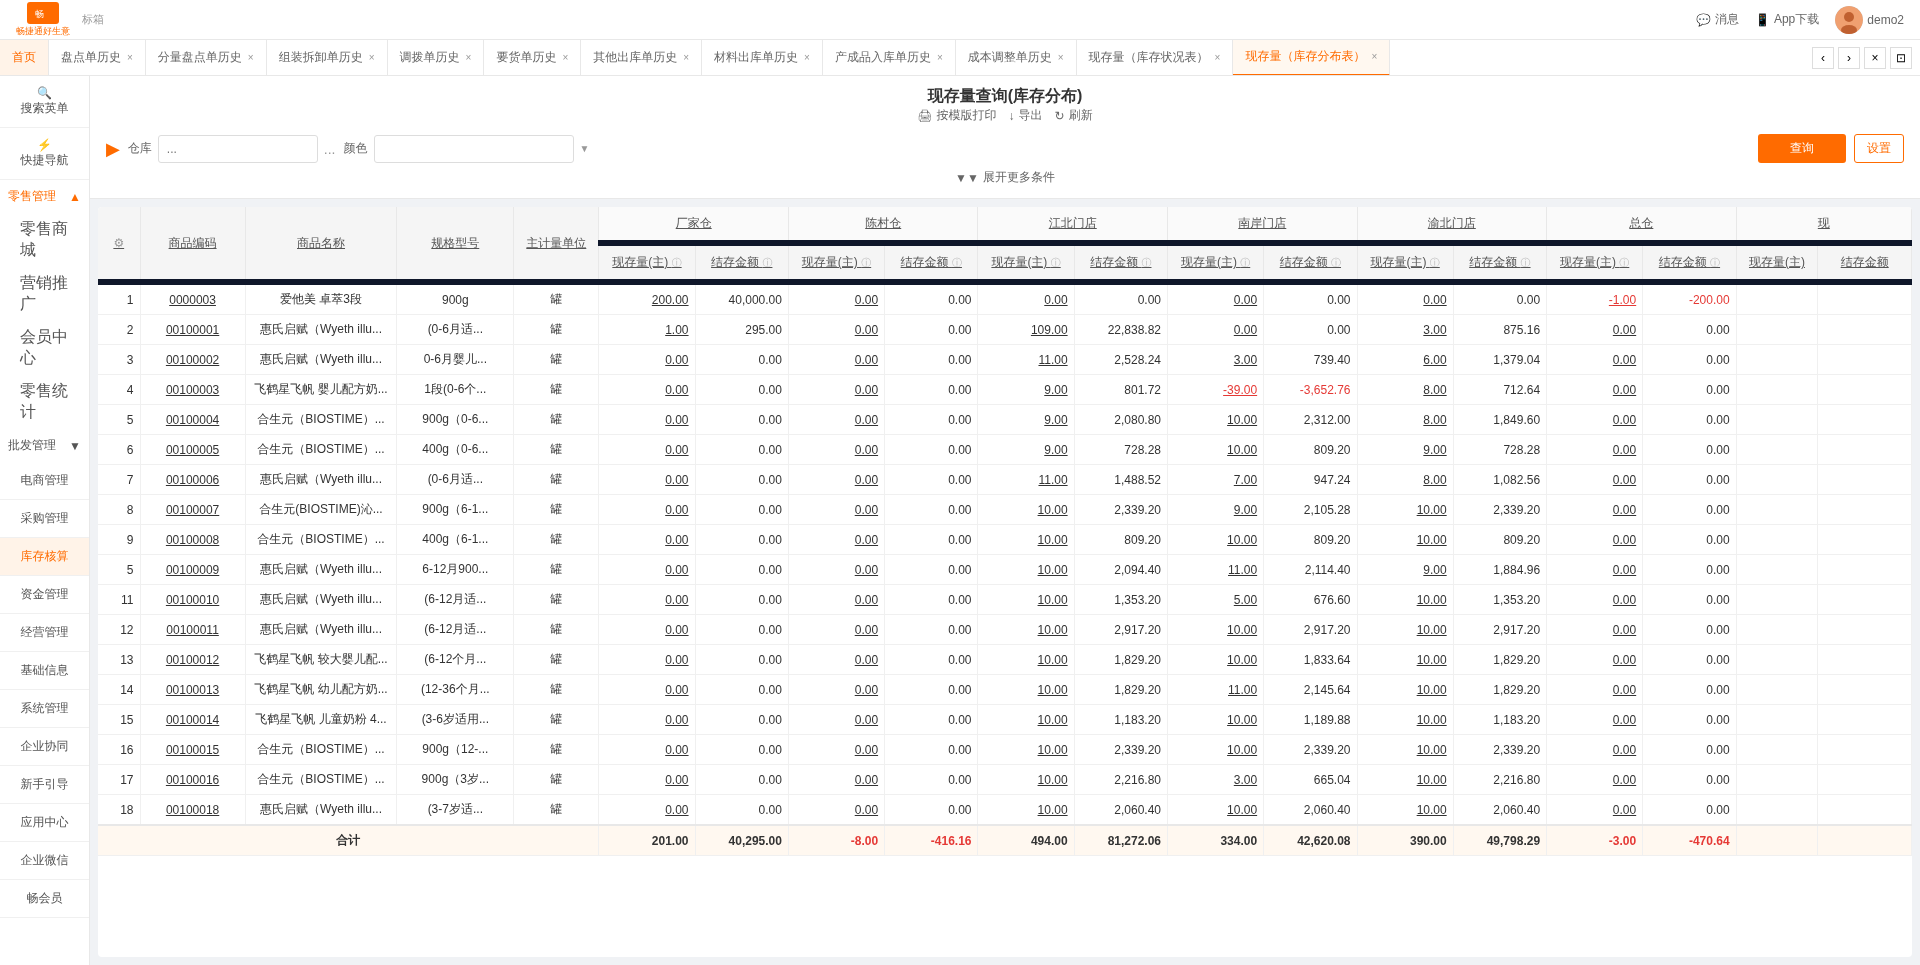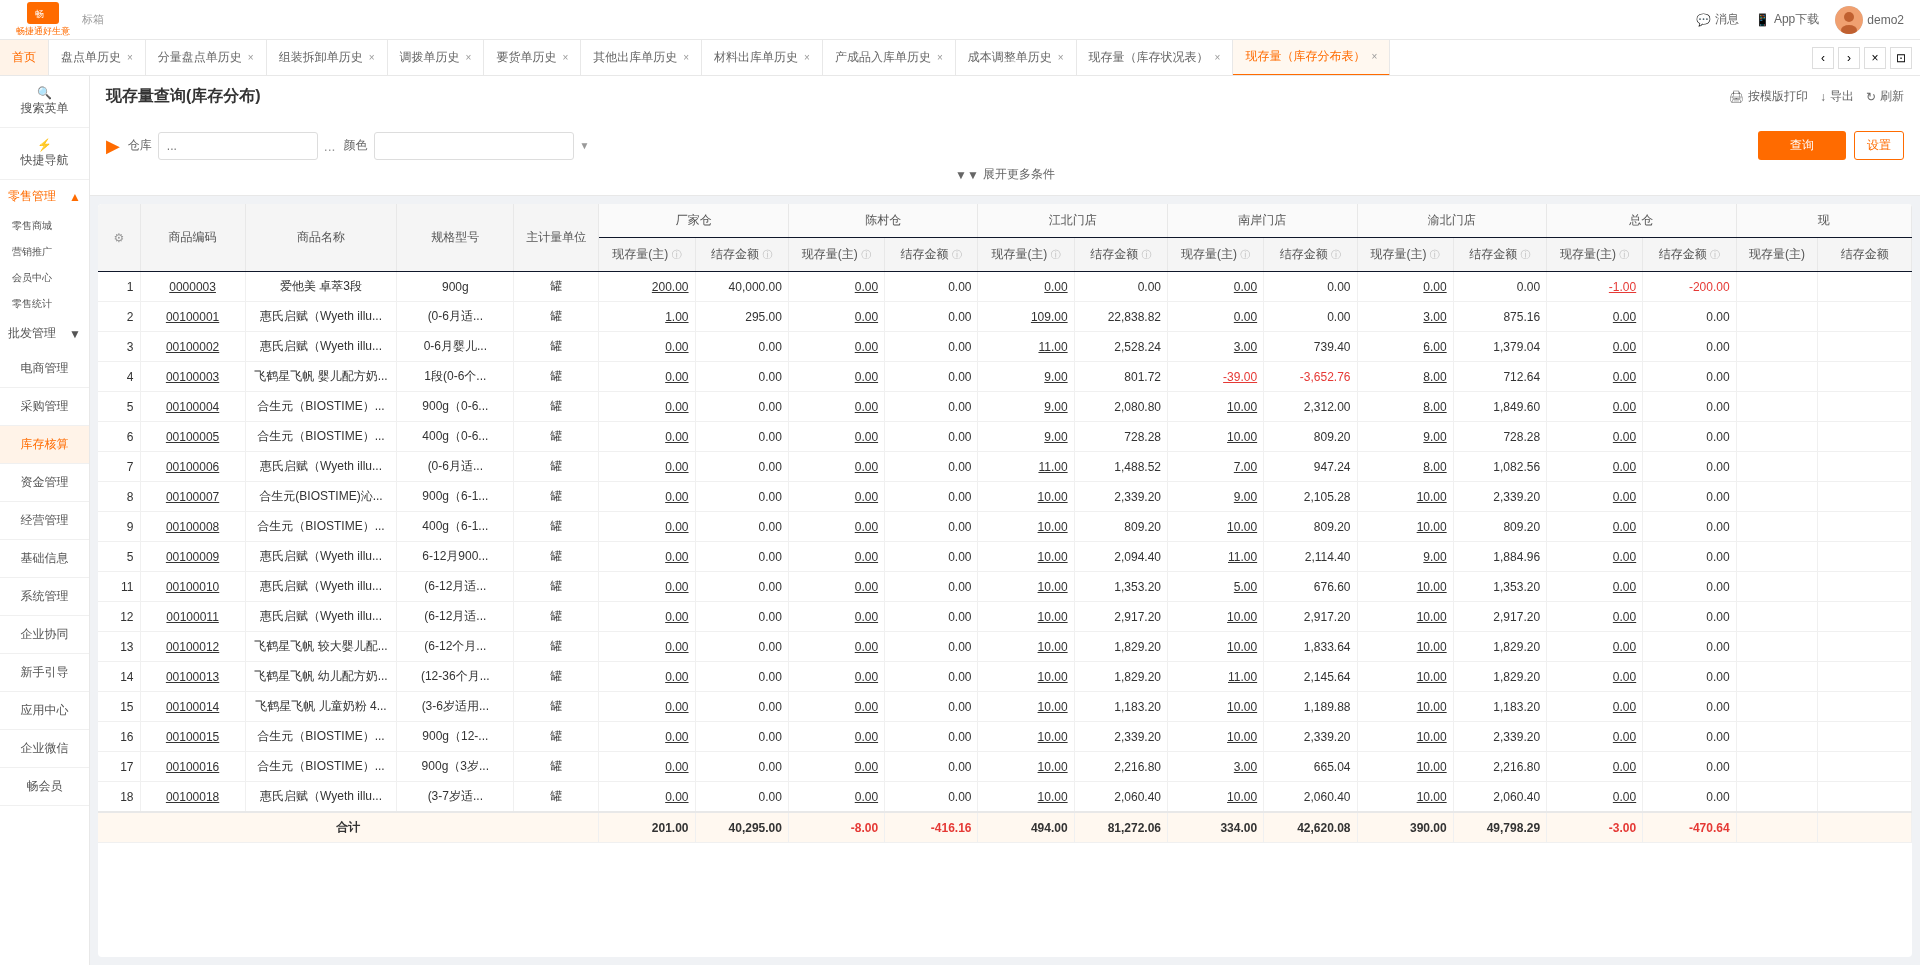--- a/index.html
+++ b/index.html
@@ -22,21 +22,21 @@
     .tabs-nav { display: flex; gap: 4px; margin-left: auto; padding: 0 8px; }
     .tabs-nav button { border: 1px solid #ddd; background: #fff; width: 22px; height: 22px; cursor: pointer; font-size: 12px; }
 
     
     .content-wrapper { display: flex; height: calc(965px - 40px - 36px); }
 
     
     .sidebar { width: 90px; background: #fff; border-right: 1px solid #e8e8e8; display: flex; flex-direction: column; overflow-y: auto; }
     .sidebar-item { padding: 10px 4px; text-align: center; font-size: 12px; cursor: pointer; color: #555; border-bottom: 1px solid #f0f0f0; }
     .sidebar-item.active { background: #fff3e8; color: #ff6b00; }
-    .sidebar-item-sub { padding: 6px 12px; font-size: 10px; cursor: pointer; color: #555; }
+    .sidebar-item-sub { padding: 6px 20px; font-size: 16px; cursor: pointer; color: #555; }
     .sidebar-group { display: flex; align-items: center; justify-content: space-between; padding: 8px 8px; font-size: 12px; cursor: pointer; color: #555; }
     .sidebar-group.active { color: #ff6b00; }
 
     
     .main { flex: 1; display: flex; flex-direction: column; overflow: hidden; background: #f0f2f5; }
     .page-title { font-size: 16px; font-weight: bold; color: #333; }
     .btn-print { display: flex; align-items: center; gap: 4px; font-size: 12px; color: #666; cursor: pointer; }
     .btn-export { display: flex; align-items: center; gap: 4px; font-size: 12px; color: #666; cursor: pointer; }
     .btn-refresh { display: flex; align-items: center; gap: 4px; font-size: 12px; color: #666; cursor: pointer; }
     .filter-item { display: flex; align-items: center; gap: 6px; }
@@ -45,21 +45,21 @@
     .filter-input-medium { width: 160px; }
     .filter-btn-orange { background: #ff6b00; color: white; border: none; border-radius: 3px; padding: 5px 32px; cursor: pointer; font-size: 12px; }
     .expand-btn { color: #666; font-size: 12px; cursor: pointer; display: flex; align-items: center; gap: 4px; }
     .orange-arrow { color: #ff6b00; font-size: 18px; cursor: pointer; }
     .ellipsis-btn { color: #999; cursor: pointer; font-size: 14px; }
 
     
     .table-container { flex: 1; overflow: auto; background: #fff; margin: 8px; border-radius: 4px; }
     table { width: 100%; border-collapse: collapse; font-size: 12px; }
     thead tr { background: #f5f5f5; }
-    th { padding: 8px 6px; text-align: center; border-bottom: 1px solid #0f172a; border-right: 1px solid #e8e8e8; font-weight: normal; color: #555; white-space: nowrap; }
+    th { padding: 8px 6px; text-align: center; border-bottom: 6px solid #0f172a; border-right: 1px solid #e8e8e8; font-weight: normal; color: #555; white-space: nowrap; text-decoration: underline; }
     th.group-header { background: #fafafa; }
     td { padding: 6px 6px; text-align: center; border-bottom: 1px solid #f0f0f0; border-right: 1px solid #f0f0f0; color: #333; }
     .td-left { text-align: center; }
     .td-num { text-align: right; }
     .td-underline { text-decoration: underline; cursor: pointer; color: #333; }
     .td-red { color: #e53935; }
     .footer-row td { background: #fff8f0; font-weight: bold; border-top: 2px solid #e8e8e8; }
     .gear-icon { color: #999; cursor: pointer; }
     .info-icon { color: #bbb; cursor: pointer; font-size: 10px; }
     .col-seq { width: 36px; }
@@ -200,21 +200,21 @@
     <div class="sidebar-item">企业协同</div>
     <div class="sidebar-item">新手引导</div>
     <div class="sidebar-item">应用中心</div>
     <div class="sidebar-item">企业微信</div>
     <div class="sidebar-item">畅会员</div>
   </div>
 
   <div class="main">
 
     <div style="background:#fff; padding: 10px 16px 8px; border-bottom: 1px solid #e8e8e8;">
-      <div style="display:flex;align-items:center;justify-content:space-between;margin-bottom:24px;">
+      <div style="display:flex;align-items:center;justify-content:space-between;margin-bottom:10px;flex-direction:column;">
         <div class="page-title">现存量查询(库存分布)</div>
         <div style="display:flex;gap:12px;align-items:center;">
           <div class="btn-print">
             <span>🖨</span>
             <span>按模版打印</span>
           </div>
           <div class="btn-export">
             <span>↓</span>
             <span>导出</span>
           </div>

